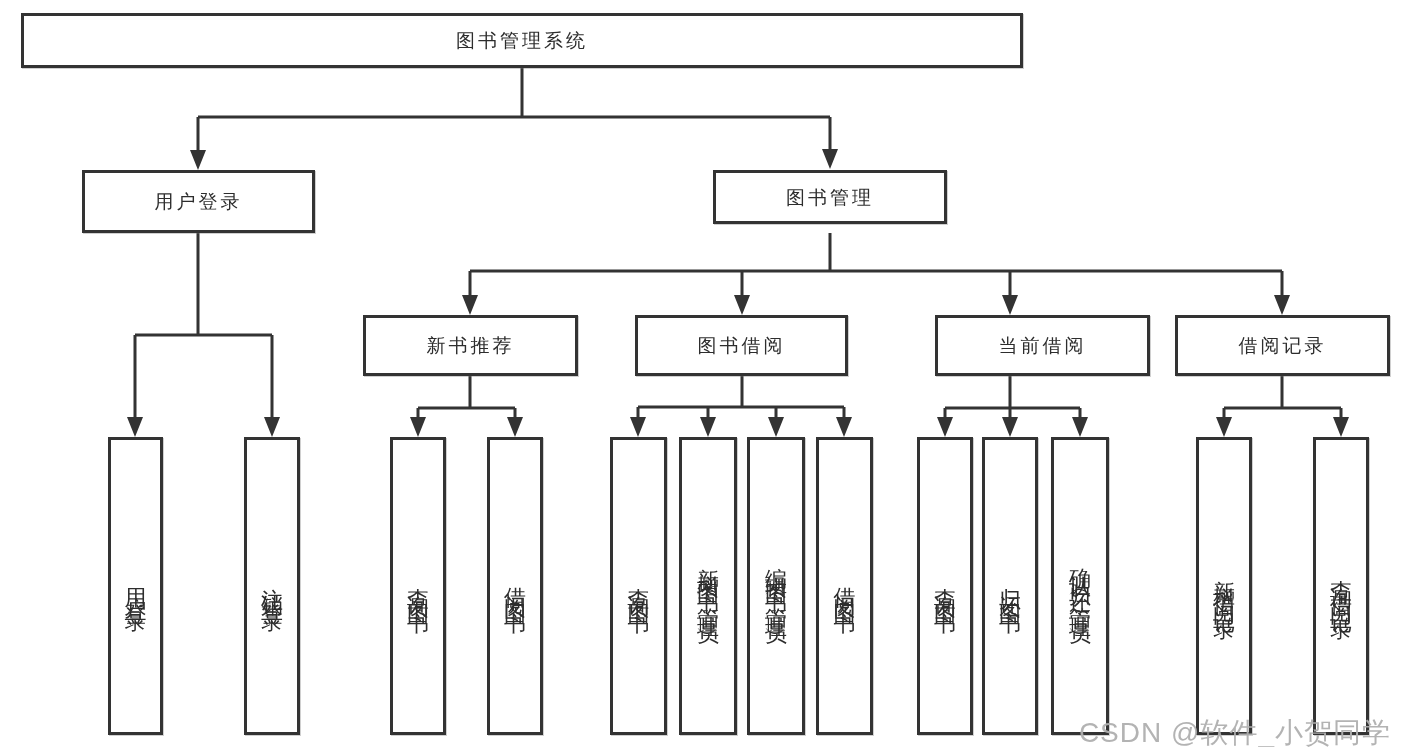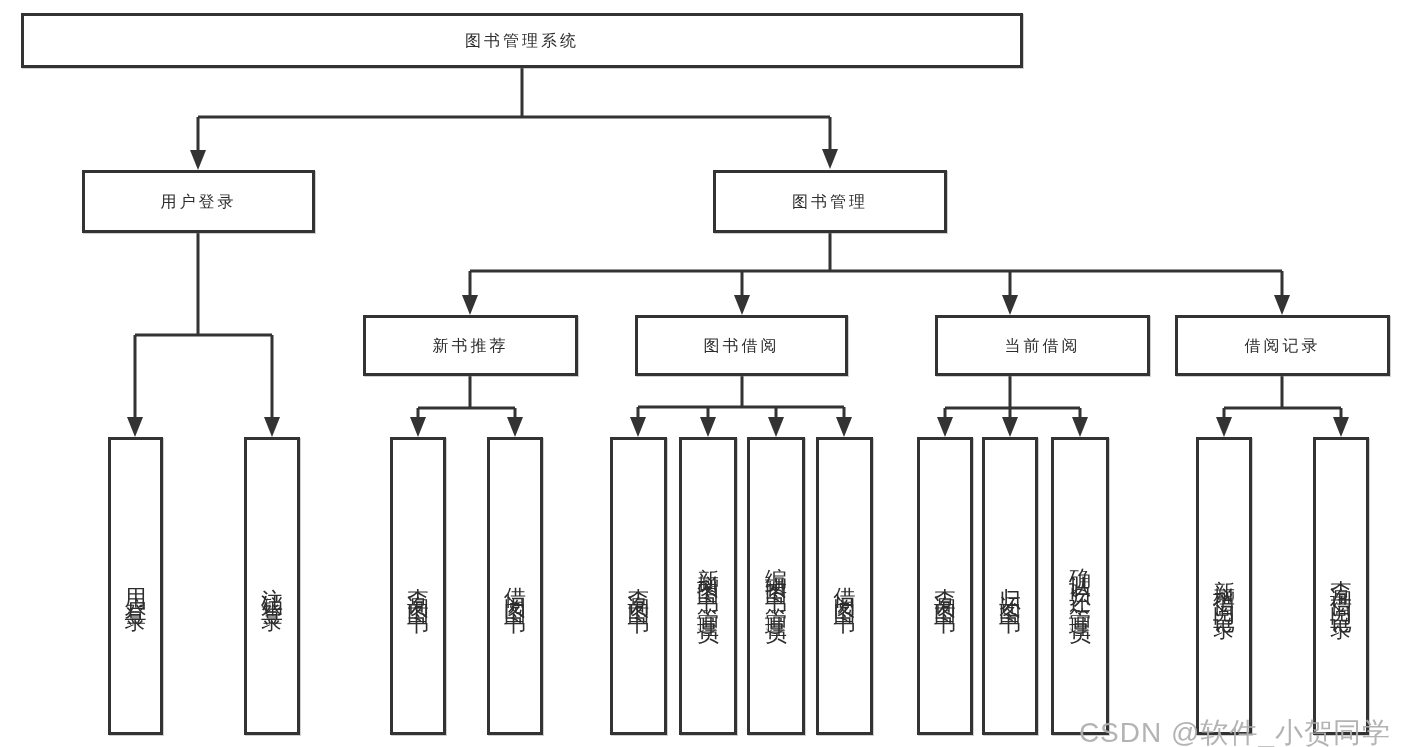--- a/index.html
+++ b/index.html
@@ -25,21 +25,21 @@
     background: #ffffff;
     border: 3px solid #333333;
     display: flex;
     align-items: center;
     justify-content: center;
     z-index: 2;
     box-shadow: 1px 1px 0 rgba(120,120,120,0.35);
   }
   .node .lbl {
     color: #2d2d2d;
-    font-size: 16px;
+    font-size: 19px;
     letter-spacing: 3px;
     white-space: nowrap;
     line-height: 1;
   }
   .vnode .lbl {
     writing-mode: vertical-rl;
     text-orientation: mixed;
     font-size: 22px;
     letter-spacing: 8px;
     white-space: normal;
@@ -99,21 +99,21 @@
       M1333 417 L1349 417 L1341 437 Z"></path>
   </svg>
 
   <div class="node hnode" style="left:21px; top:13px; width:1002px; height:55px;">
     <span class="lbl">图书管理系统</span>
   </div>
 
   <div class="node hnode" style="left:82px; top:170px; width:233px; height:63px;">
     <span class="lbl">用户登录</span>
   </div>
-  <div class="node hnode" style="left:713px; top:170px; width:234px; height:63px;">
+  <div class="node hnode" style="left:713px; top:170px; width:234px; height:54px;">
     <span class="lbl">图书管理</span>
   </div>
 
   <div class="node hnode" style="left:635px; top:315px; width:213px; height:61px;">
     <span class="lbl">图书借阅</span>
   </div>
   <div class="node hnode" style="left:363px; top:315px; width:215px; height:61px;">
     <span class="lbl">新书推荐</span>
   </div>
   <div class="node hnode" style="left:903px; top:315px; width:215px; height:61px;margin-left:32px;">

